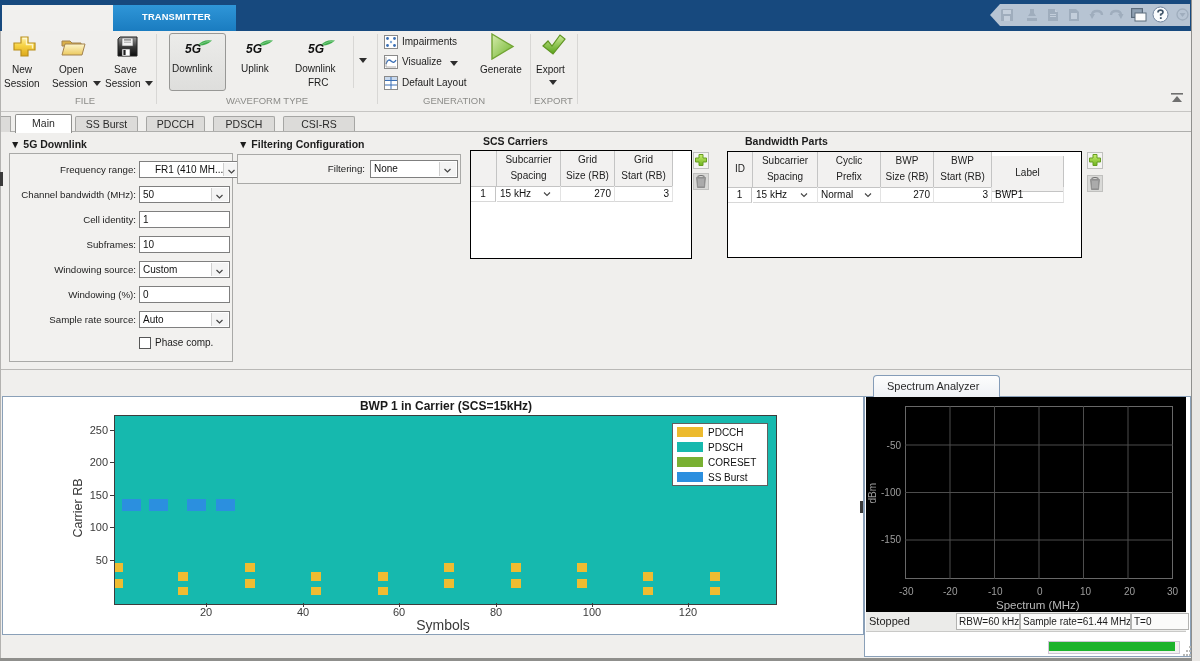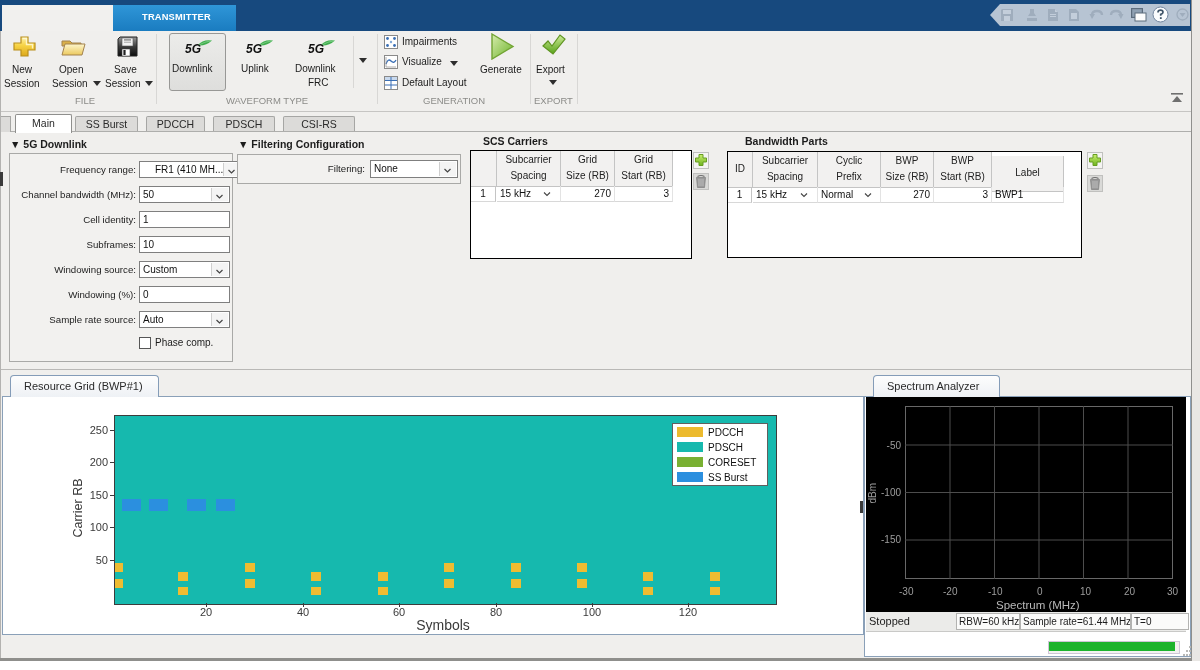--- a/index.html
+++ b/index.html
@@ -322,21 +322,21 @@
 <div class="abs" style="left:1087px;top:175px;"><svg width="16" height="17" viewBox="0 0 16 17"> 
         <rect x="0.5" y="0.5" width="15" height="16" fill="#d9d9d7" stroke="#c0c0be"></rect> 
         <path d="M3.5 4.5 h9 l-1 10 h-7 z" fill="#9a9a9a" stroke="#7d7d7d" stroke-width=".7"></path> 
         <path d="M4.5 3.5 Q8 1.5 11.5 3.5" fill="none" stroke="#6e6e6e" stroke-width="1.2"></path> 
         <path d="M6 6 v7 M8 6 v7 M10 6 v7" stroke="#c4c4c4" stroke-width=".8"></path>
       </svg></div>
 
 <div class="abs" style="left:0;top:369px;width:1192px;height:1px;background:#b9b8b6;"></div>
 
 <div class="abs" style="left:2px;top:395.5px;width:860px;height:237px;background:#fff;border:1px solid #8aa0b8;"></div>
-<div class="abs" style="left:10px;top:374.5px;width:149px;height:22px;background:linear-gradient(#fdfdfd,#eef1f5);border:1px solid #849cb8;border-bottom:none;border-radius:4px 4px 0 0;font-size:11px;color:#2a2a2a;line-height:21px;padding-left:13px;box-sizing:border-box;z-index:2;">Resource Grid (BWP#1)</div>
+<div class="abs" style="left:246px;top:399px;width:400px;height:14px;font-size:12px;font-weight:bold;color:#1a1a1a;text-align:center;">BWP 1 in Carrier (SCS=15kHz)</div>
 
 <div class="abs" style="left:114px;top:415px;width:661px;height:188px;background:#16b9ae;border:1px solid #3c3c3c;"></div>
 <div class="ylab" style="top:424px;">250</div>
 <div class="ylab" style="top:456px;">200</div>
 <div class="ylab" style="top:489px;">150</div>
 <div class="ylab" style="top:521px;">100</div>
 <div class="ylab" style="top:554px;">50</div>
 <div class="tick" style="left:110px;top:430px;width:4px;height:1px;"></div>
 <div class="tick" style="left:110px;top:462px;width:4px;height:1px;"></div>
 <div class="tick" style="left:110px;top:495px;width:4px;height:1px;"></div>

